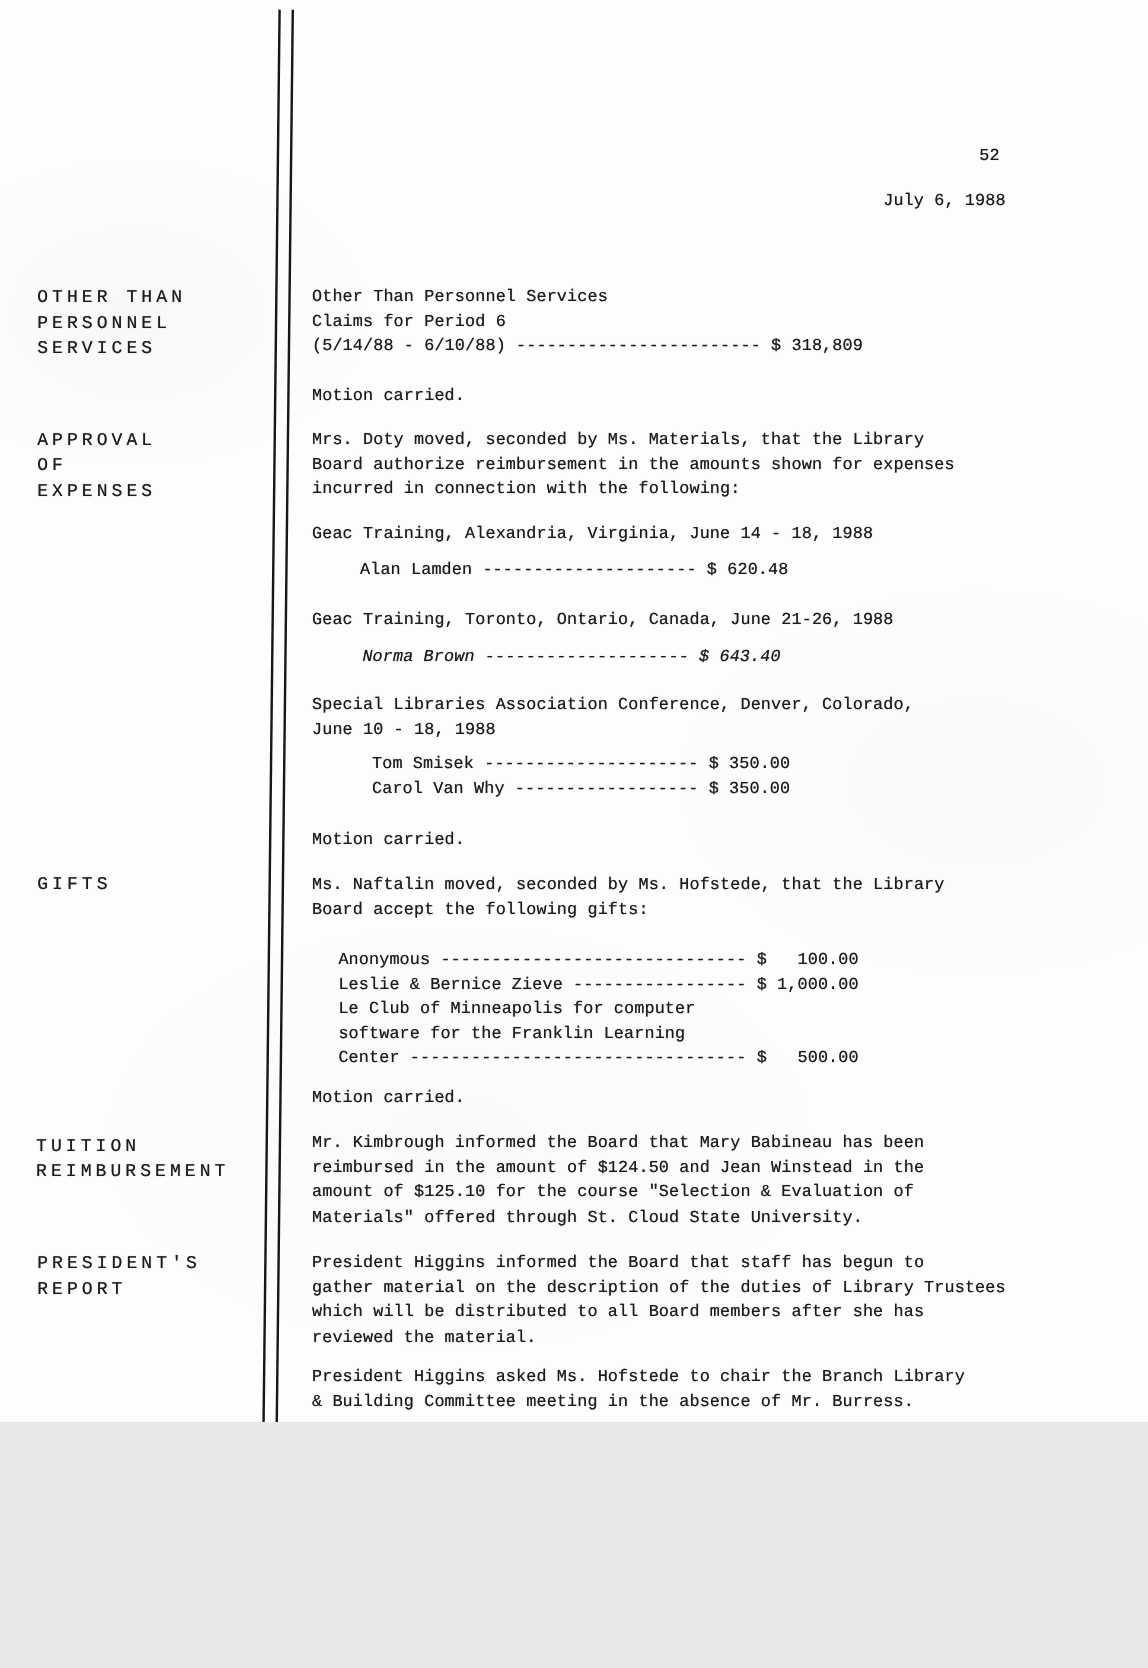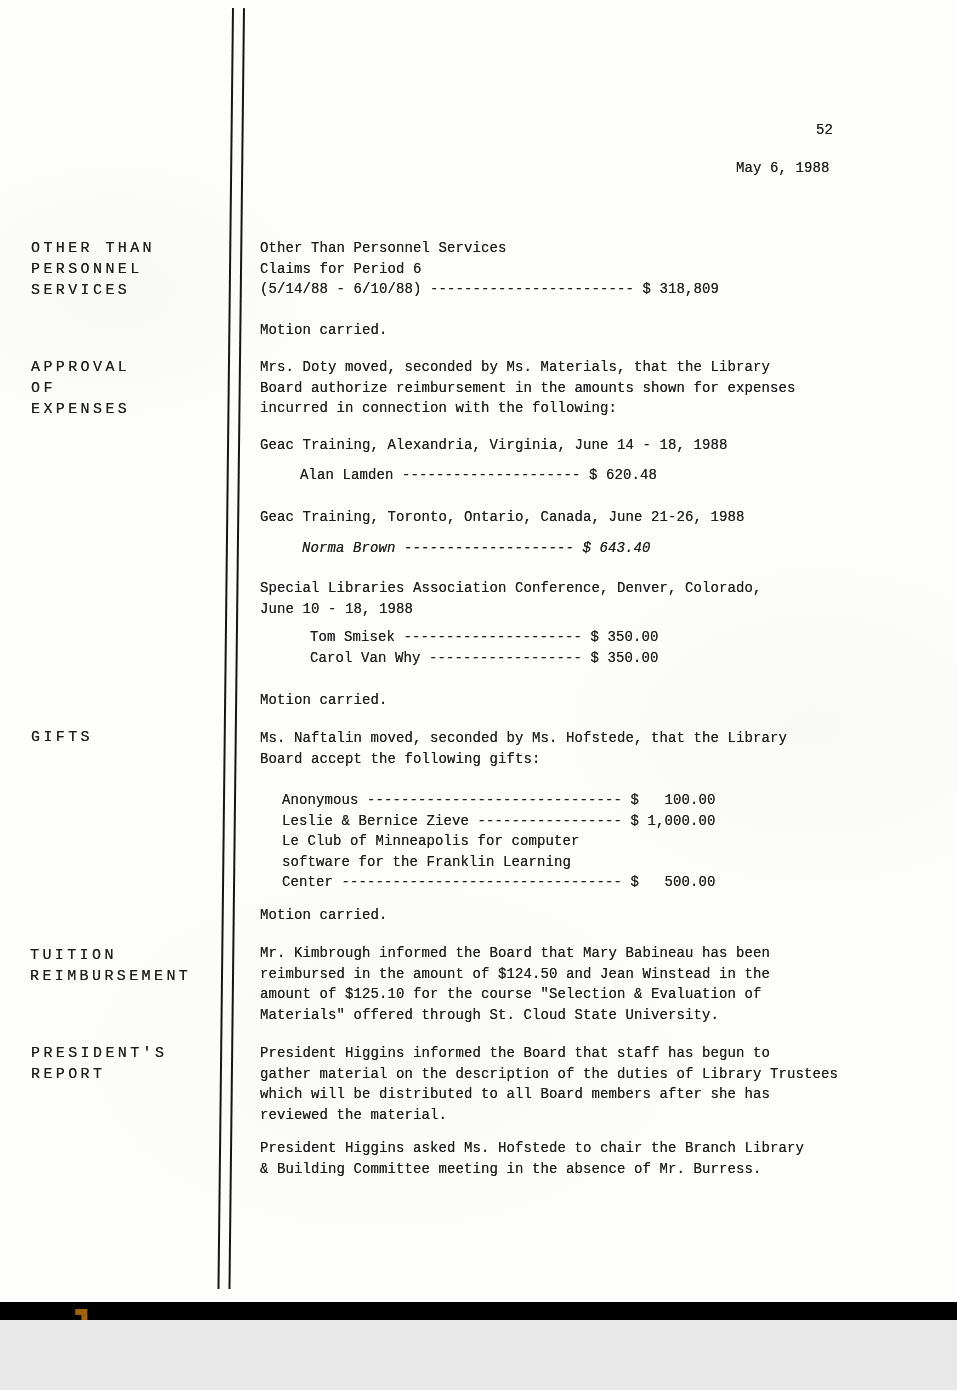--- a/index.html
+++ b/index.html
@@ -1,18 +1,18 @@
 <!DOCTYPE html>
 <html><head>
 <meta charset="utf-8">
 <style>
   html,body{margin:0;padding:0;background:#e8e8e8;}
   .page{
     position:relative;
-    width:957px;height:1320px;
+    width:957px;height:1185px;
     background:#fdfdfc;
     overflow:hidden;
     font-family:"Liberation Mono","DejaVu Sans Mono",monospace;
     color:#1c1c1c;
   }
   
   .page::before{
     content:"";position:absolute;inset:0;pointer-events:none;
     background:
       radial-gradient(ellipse 300px 200px at 12% 22%, rgba(0,0,0,0.02), transparent 70%),
@@ -60,21 +60,21 @@
   }
   .imgid{font-size:15px;font-weight:normal;}
   .url{font-size:17px;font-weight:bold;}
 </style>
 </head>
 <body>
 
 <div class="page">
 
   <div class="txt" style="left:816px;top:120px;">52</div>
-  <div class="txt" style="left:736px;top:158px;">May 6, 1988</div>
+  <div class="txt" style="left:736px;top:158px;">July 6, 1988</div>
 
   <div class="divider">
     <span class="dl dl1"></span>
     <span class="dl dl2"></span>
   </div>
 
   <div class="margin-label" style="left:31px;top:238px;">OTHER THAN
 PERSONNEL
 SERVICES</div>
   <div class="margin-label" style="left:31px;top:357px;">APPROVAL

